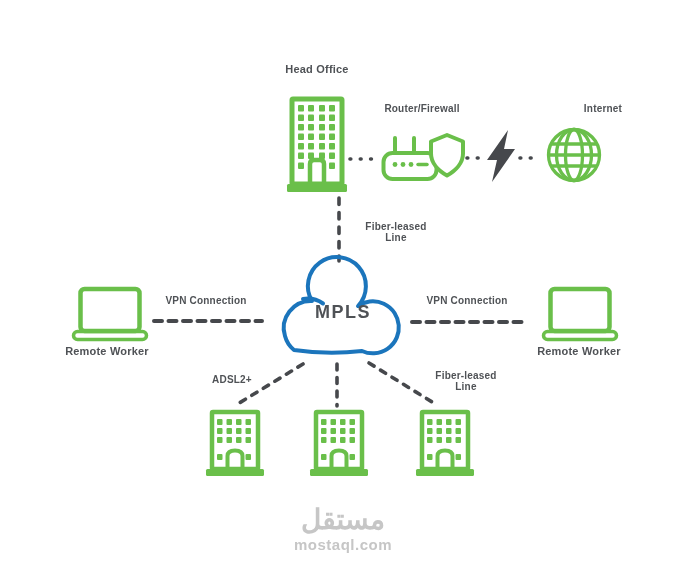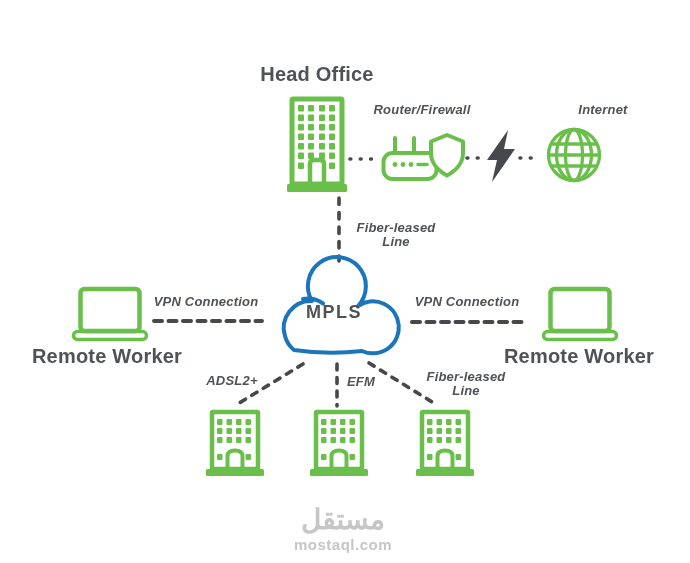--- a/index.html
+++ b/index.html
@@ -4,22 +4,22 @@
 <style>
   html,body{margin:0;padding:0;background:#fff;}
   .stage{
     position:relative;width:690px;height:563px;background:#fff;overflow:hidden;
     font-family:"Liberation Sans",sans-serif;
   }
   .lbl{
     position:absolute;text-align:center;font-weight:bold;color:var(--text,#4f5256);
     letter-spacing:.2px;line-height:1.1;
   }
-  .lbl-lg{font-size:20px;text-align:center;}
-  .lbl-sm{font-size:13px;font-style:italic;}
+  .lbl-lg{font-size:11px;text-align:center;}
+  .lbl-sm{font-size:10px;}
   .lbl-mpls{font-size:18px;letter-spacing:1.5px;}
   .icon{position:absolute;}
   .ic-green{color:var(--green,#6abf4a);}
   .ic-blue{color:var(--blue,#1b75bc);}
   .ic-dark{color:var(--line,#46484c);}
   .wm{position:absolute;text-align:center;color:var(--watermark,#c6c6c6);font-weight:bold;}
   .wm-ar{font-size:28px;}
   .wm-dom{font-size:15px;letter-spacing:.5px;}
   svg{display:block;overflow:visible;}
 </style>
@@ -113,42 +113,41 @@
     <span style="display:block">Fiber-leased</span>
     <span style="display:block">Line</span>
   </div>
 
   <svg class="icon ic-blue" style="left:272px;top:262px" width="130" height="95" viewBox="0 0 130 95">
     <g stroke="currentColor" stroke-width="4" fill="none" stroke-linecap="round" stroke-linejoin="round">
       <path d="M13 74 A 27 27 0 0 1 40 39 A 29 29 0 1 1 86 44 A 26 26 0 1 1 90 89 Q 56 93 22 88 A 27 27 0 0 1 13 74"></path>
       <path d="M31 37 A 27 27 0 0 1 51 41.5"></path>
     </g>
   </svg>
-  <div class="lbl lbl-mpls" style="left:284px;top:303px;width:100px">MPLS</div>
+  <div class="lbl lbl-mpls" style="left:293px;top:303px;width:100px">MPLS</div>
 
   <div class="lbl lbl-sm" style="left:126px;top:295px;width:160px">VPN Connection</div>
   <svg class="icon ic-green" style="left:72px;top:287px" width="76" height="54" viewBox="0 0 76 54">
     <g stroke="currentColor" fill="none">
       <rect x="8.5" y="2" width="59" height="42" rx="4" stroke-width="4.5"></rect>
       <rect x="1.5" y="44.5" width="73" height="8" rx="4" stroke-width="3.5"></rect>
     </g>
   </svg>
   <div class="lbl lbl-lg" style="left:17px;top:345px;width:180px">Remote Worker</div>
 
   <div class="lbl lbl-sm" style="left:387px;top:295px;width:160px">VPN Connection</div>
   <svg class="icon ic-green" style="left:542px;top:287px" width="76" height="54" viewBox="0 0 76 54">
     <g stroke="currentColor" fill="none">
       <rect x="8.5" y="2" width="59" height="42" rx="4" stroke-width="4.5"></rect>
       <rect x="1.5" y="44.5" width="73" height="8" rx="4" stroke-width="3.5"></rect>
     </g>
   </svg>
   <div class="lbl lbl-lg" style="left:489px;top:345px;width:180px">Remote Worker</div>
 
   <div class="lbl lbl-sm" style="left:172px;top:374px;width:120px">ADSL2+</div>
-  <div class="lbl lbl-sm" style="left:301px;top:375px;width:120px">EFM</div>
   <div class="lbl lbl-sm" style="left:406px;top:370px;width:120px">
     <span style="display:block">Fiber-leased</span>
     <span style="display:block">Line</span>
   </div>
 
   <svg class="icon ic-green" style="left:206px;top:409px" width="58" height="68" viewBox="0 0 58 68">
     <rect x="6" y="3" width="46" height="57" rx="1" fill="none" stroke="currentColor" stroke-width="4.5"></rect>
     <rect x="0" y="60" width="58" height="7" rx="1.5" fill="currentColor"></rect>
     <g fill="currentColor">
       <rect x="11" y="10" width="5.5" height="6" rx="1"></rect>

